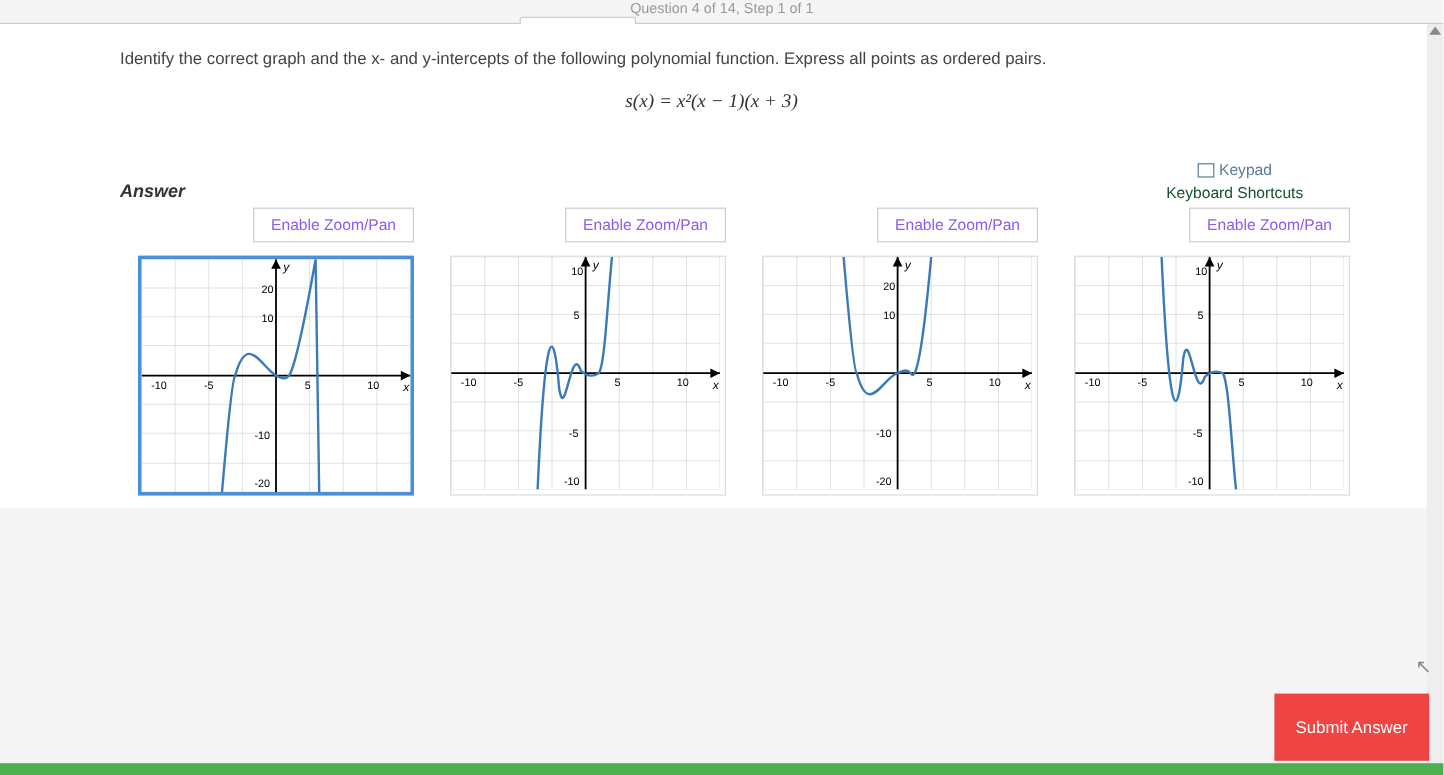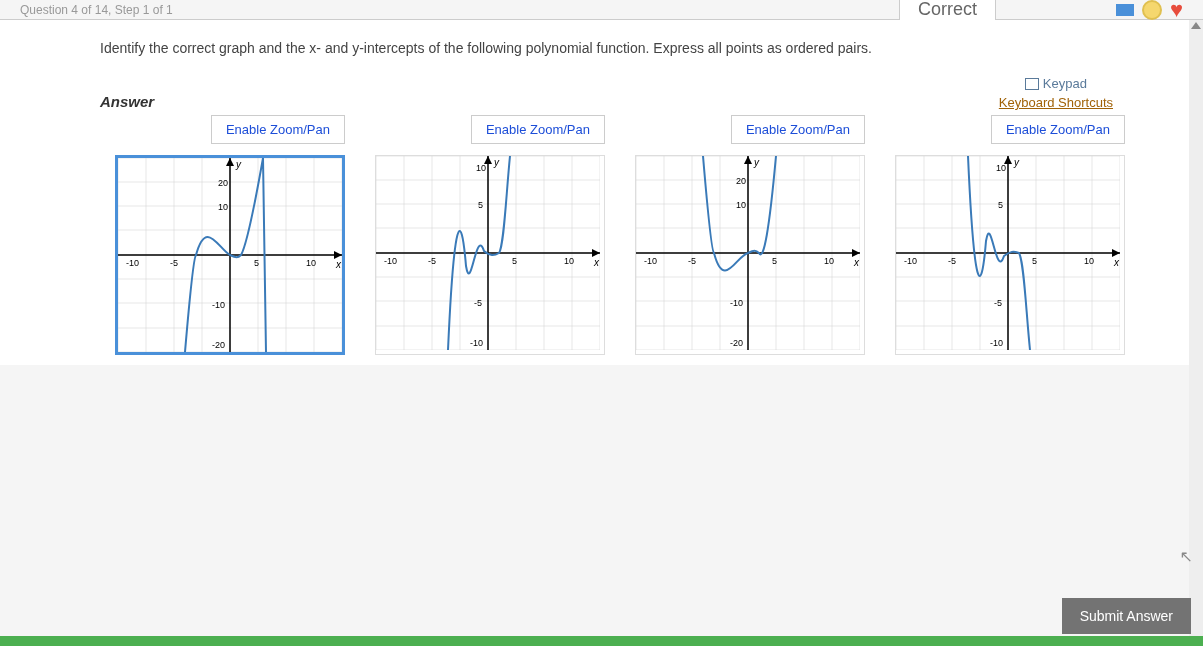--- a/index.html
+++ b/index.html
@@ -14,39 +14,40 @@
     }
     .top-bar {
       display: flex;
       align-items: center;
       height: 20px;
       border-bottom: 1px solid #ccc;
       padding: 0 20px;
       font-size: 12px;
       color: #999;
       justify-content: space-between;
+      flex-direction: column;
     }
     .top-left { flex: 1; }
     .correct-badge {
       background: #fff;
       border: 1px solid #ccc;
       padding: 2px 18px;
       font-size: 18px;
       color: #666;
       border-radius: 2px;
       position: relative;
       left: -120px;
     }
     .top-right { display: flex; gap: 8px; align-items: center; }
     .progress-seg { width: 18px; height: 12px; background: #4a90d9; }
     .heart { color: #e74c3c; font-size: 22px; }
     .yellow-circle { width: 20px; height: 20px; border-radius: 50%; background: #f5d76e; border: 2px solid #e0c050; }
 
     .content {
-      padding: 20px 90px 10px 100px;
+      padding: 20px 117px 10px 100px;
       background: #fff;
       position: relative;
     }
     .question-text {
       font-size: 14px;
       color: #444;
       margin-bottom: 20px;
     }
     .formula {
       text-align: center;
@@ -72,21 +73,21 @@
       font-size: 13px;
     }
     .keypad-link {
       color: #5a7a9a;
       display: inline-flex;
       align-items: center;
       gap: 4px;
       margin-bottom: 4px;
     }
     .keypad-icon { width: 14px; height: 12px; border: 1px solid #5a7a9a; display: inline-block; }
-    .shortcuts-link { color: #a16207; display: block; text-decoration: underline; }
+    .shortcuts-link { color: #14532d; display: block; }
     .instructions {
       font-size: 14px;
       color: #444;
       margin-bottom: 35px;
     }
 
     .graphs-row {
       display: flex;
       gap: 30px;
       padding: 0 15px;
@@ -97,45 +98,45 @@
       position: relative;
     }
     .zoom-btn {
       position: absolute;
       top: -10px;
       right: 0;
       background: #fff;
       border: 1px solid #ccc;
       padding: 6px 14px;
       font-size: 13px;
-      color: #1d4ed8;
+      color: #8b5cf6;
       cursor: pointer;
       z-index: 5;
     }
     .graph-box {
       width: 230px;
       height: 200px;
       background: #fff;
       border: 1px solid #ddd;
       margin-top: 30px;
       position: relative;
     }
     .graph-panel:first-child .graph-box {
       border: 3px solid #4a90d9;
     }
     svg { display: block; }
 
     .submit-btn {
       position: absolute;
       bottom: 12px;
       right: 12px;
-      background: #737373;
+      background: #ef4444;
       color: #fff;
       border: none;
-      padding: 10px 18px;
+      padding: 20px 18px;
       font-size: 14px;
       cursor: pointer;
     }
     .cursor-icon {
       position: absolute;
       right: 10px;
       bottom: 80px;
       color: #888;
       font-size: 16px;
     }
@@ -171,20 +172,21 @@
   <div class="correct-badge">Correct</div>
   <div class="top-right">
     <div class="progress-seg"></div>
     <div class="yellow-circle"></div>
     <div class="heart">♥</div>
   </div>
 </div>
 
 <div class="content">
   <div class="question-text">Identify the correct graph and the x- and y-intercepts of the following polynomial function. Express all points as ordered pairs.</div>
+  <div class="formula">s(x) = x²(x − 1)(x + 3)</div>
 
   <div class="answer-row">
     <div class="answer-label">Answer</div>
     <div class="right-links">
       <span class="keypad-link">
         <span class="keypad-icon"></span>
         <span>Keypad</span>
       </span>
       <span class="shortcuts-link">Keyboard Shortcuts</span>
     </div>

